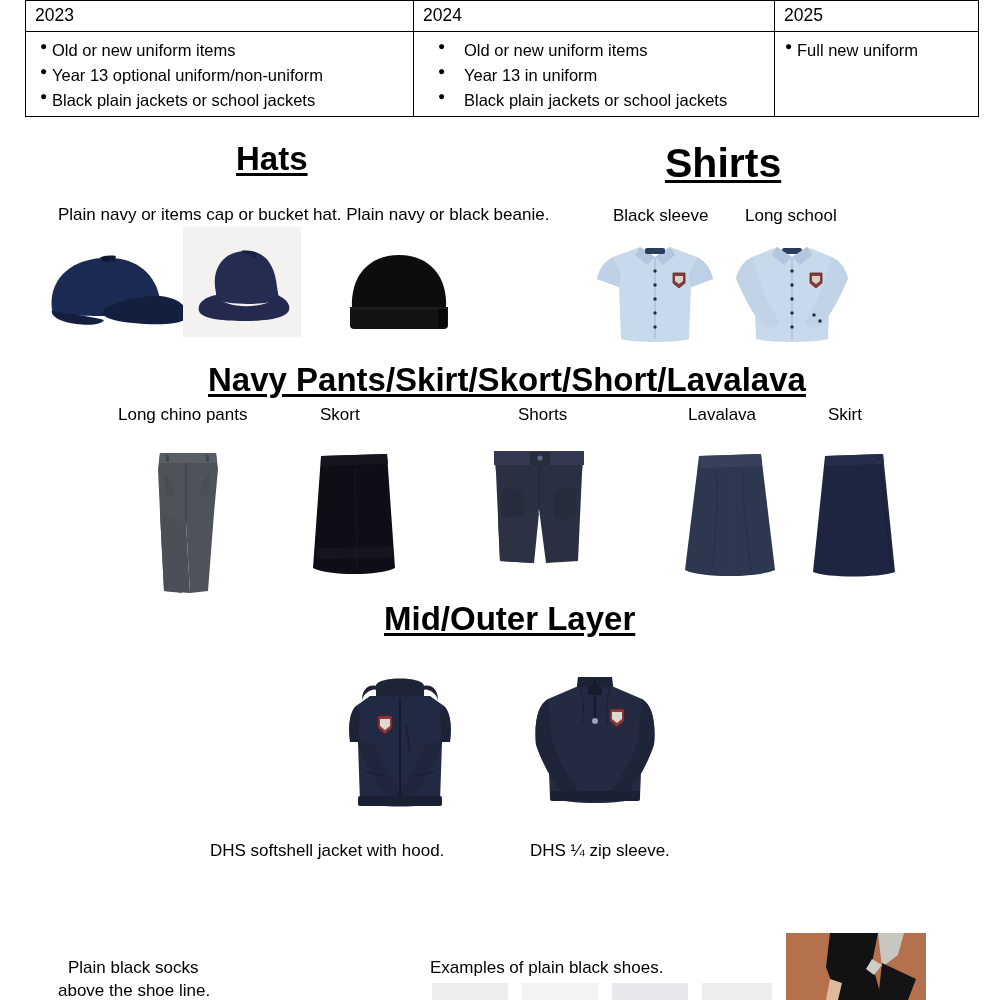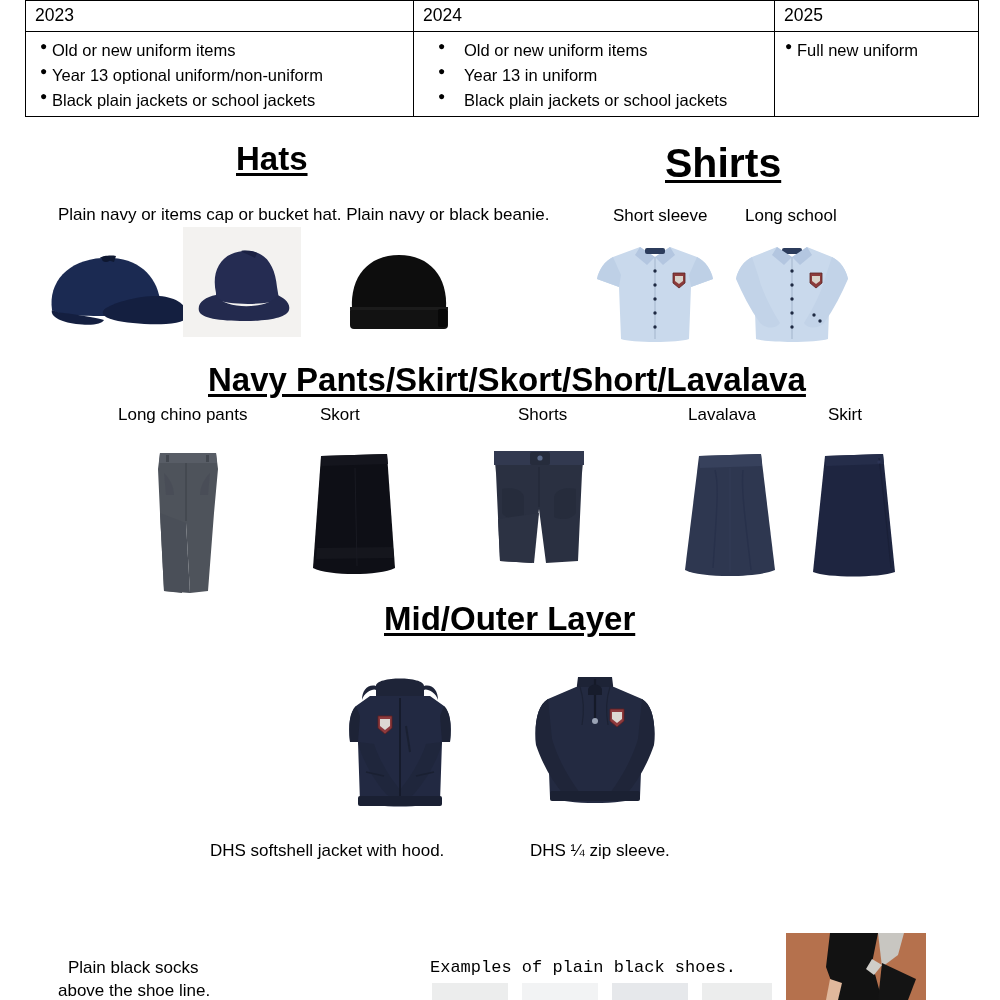--- a/index.html
+++ b/index.html
@@ -178,21 +178,21 @@
     <svg viewBox="0 0 118 92">
       <path d="M12 66 C10 34 28 12 59 12 C90 12 108 34 106 66 Z" fill="#0d0d0d"></path>
       <rect x="10" y="64" width="98" height="22" rx="4" fill="#121212"></rect>
       <rect x="10" y="64" width="98" height="3" fill="#1b1b1b"></rect>
       <rect x="98" y="66" width="9" height="18" rx="2" fill="#080808"></rect>
     </svg>
   </div>
 
   <div class="sec-title" style="left:665px; top:140px; font-size:41px;">Shirts</div>
 
-  <div class="cap" style="left:613px; top:205px;">Short sleeve</div>
+  <div class="cap" style="left:613px; top:205px;">Black sleeve</div>
   <div class="cap" style="left:745px; top:205px;">Long school</div>
 
   <div class="imgbox" style="left:585px; top:235px; width:140px; height:115px;">
     <svg viewBox="0 0 140 115">
       <path d="M55 12 L70 22 L85 12 L112 22 C120 26 126 34 128 44 L106 52 L104 104 C94 108 46 108 36 104 L34 52 L12 44 C14 34 20 26 28 22 Z" fill="#c9d9ec"></path>
       <path d="M28 22 C20 26 14 34 12 44 L34 52 L36 40 Z" fill="#bed0e6"></path>
       <path d="M112 22 C120 26 126 34 128 44 L106 52 L104 40 Z" fill="#bed0e6"></path>
       <path d="M55 12 L70 22 L62 30 L50 20 Z" fill="#b3c6e0"></path>
       <path d="M85 12 L70 22 L78 30 L90 20 Z" fill="#b3c6e0"></path>
       <rect x="60" y="13" width="20" height="6" rx="2" fill="#2c3c5c"></rect>
@@ -331,21 +331,21 @@
     </svg>
   </div>
 
   <div class="cap" style="left:210px; top:840px;">DHS softshell jacket with hood.</div>
   <div class="cap" style="left:530px; top:840px;">DHS ¼ zip sleeve.</div>
 
 
   <div class="cap" style="left:58px; top:957px;margin-left:10px;">Plain black socks</div>
   <div class="cap" style="left:58px; top:980px;">above the shoe line.</div>
 
-  <div class="cap" style="left:430px; top:957px;font-family:Liberation Mono, monospace;">Examples of plain black shoes.</div>
+  <div class="cap" style="left:430px; top:957px;">Examples of plain black shoes.</div>
 
   <div class="imgbox" style="left:786px; top:933px; width:140px; height:67px;">
     <svg viewBox="0 0 140 67" preserveAspectRatio="none">
       <rect width="140" height="67" fill="#b5714d"></rect>
       <path d="M44 0 L92 0 L86 30 L96 67 L52 67 L40 34 Z" fill="#121212"></path>
       <path d="M92 0 L118 0 L112 22 L96 34 Z" fill="#c8c6c1"></path>
       <path d="M96 30 L130 46 L122 67 L92 67 Z" fill="#141414"></path>
       <path d="M44 46 L56 50 L52 67 L40 67 Z" fill="#e0b89c"></path>
       <path d="M86 26 L96 32 L88 42 L80 36 Z" fill="#cfcdc8"></path>
     </svg>

